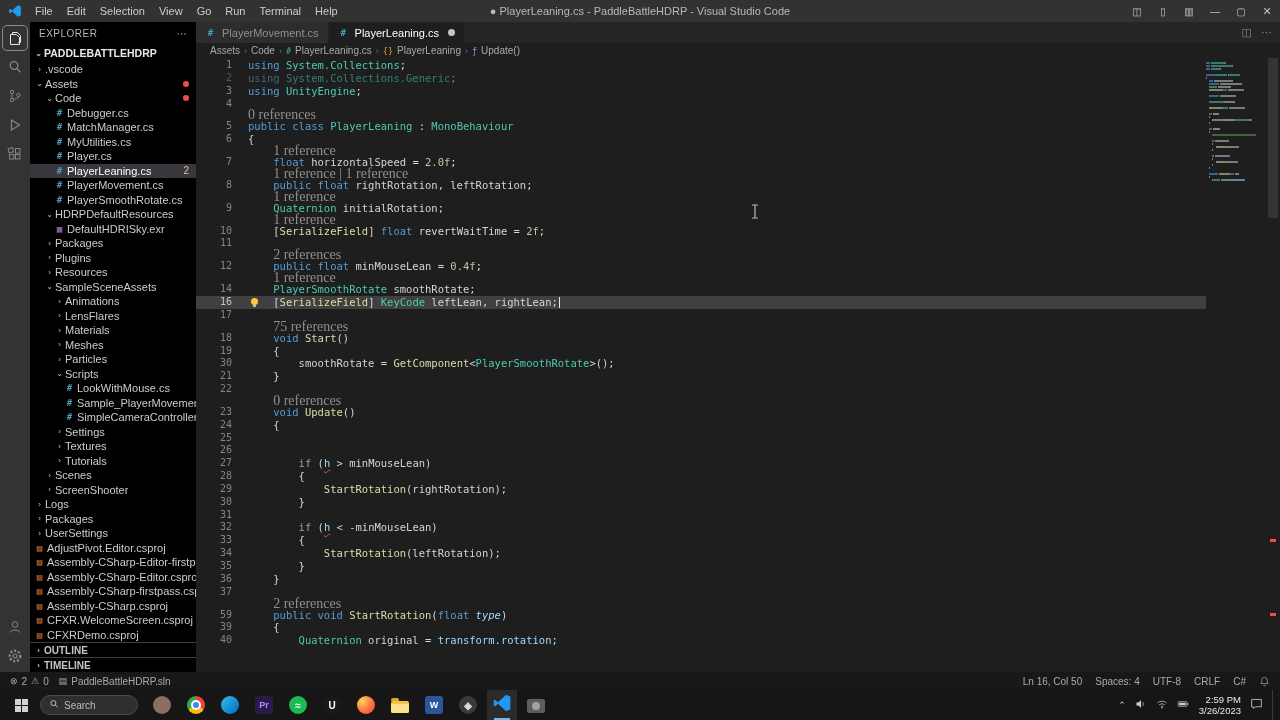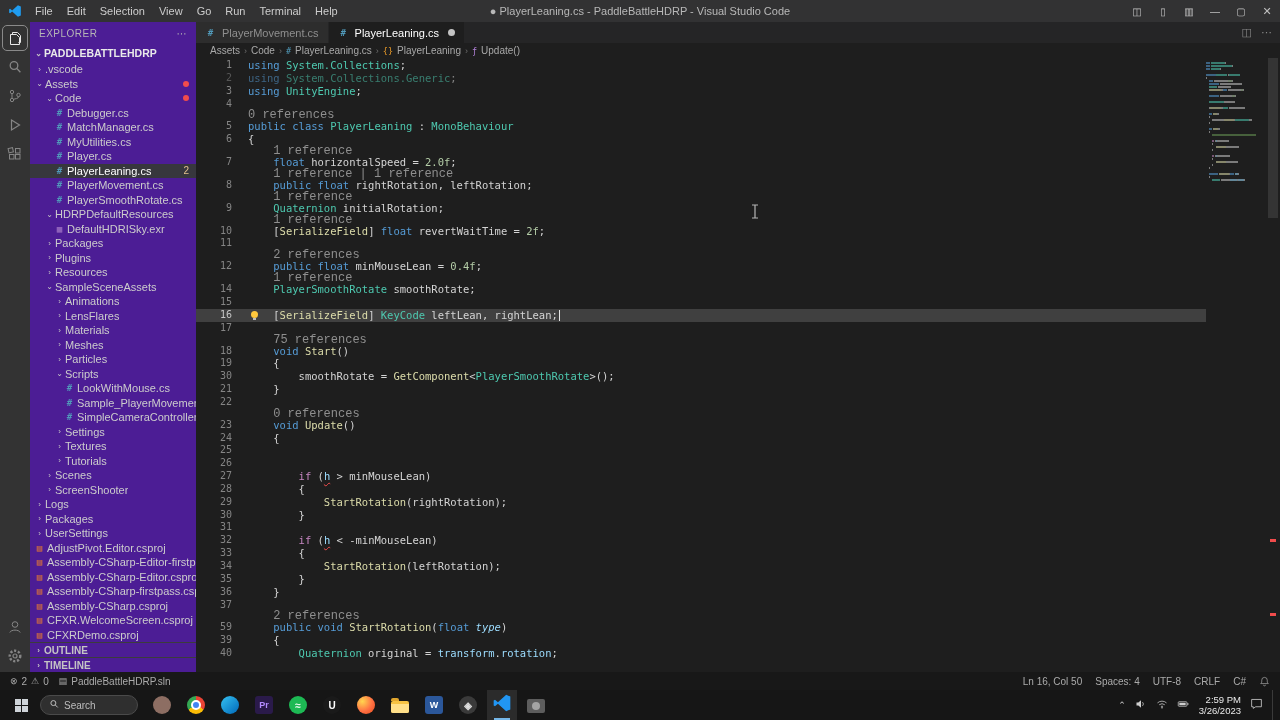--- a/index.html
+++ b/index.html
@@ -20,21 +20,21 @@
   #workbench{position:absolute;top:22px;left:0;right:0;bottom:48px;display:flex}
 
   
   #activitybar{width:30px;background:#333333;display:flex;flex-direction:column;align-items:center;padding-top:3px;flex:none}
   .act-ico{width:26px;height:26px;display:flex;align-items:center;justify-content:center;margin-bottom:3px;color:#868686}
   .act-ico.active{color:#e8e8e8;border:1px solid #8a8a8a;border-radius:5px}
   .act-spacer{margin-top:auto}
   .act-ico svg{display:block}
 
   
-  #sidebar{width:166px;background:#4c1d95;display:flex;flex-direction:column;font-size:11px;flex:none;overflow:hidden}
+  #sidebar{width:166px;background:#000000;display:flex;flex-direction:column;font-size:11px;flex:none;overflow:hidden}
   .sb-header{height:22px;display:flex;align-items:center;padding:0 9px;font-size:10px;letter-spacing:.5px;color:#b6b6b6;flex:none}
   .sb-more{margin-left:auto;color:#b6b6b6}
   .sb-section{height:18px;display:flex;align-items:center;font-weight:bold;font-size:10.5px;padding:0 3px;color:#e9e9e9;flex:none}
   #file-tree{flex:1;overflow:hidden}
   .tree-row{height:14.5px;display:flex;align-items:center;white-space:nowrap;color:#cccccc;overflow:hidden}
   .tree-row.selected{background:#37373d;color:#fff}
   .chev{width:11px;flex:none;font-size:8px;text-align:center;color:#c5c5c5}
   .ficon{width:11px;flex:none;font-size:9px;font-weight:bold;text-align:center;margin-right:2px;font-family:"DejaVu Sans Mono",monospace}
   .ficon.cs{color:#519aba}
   .ficon.csproj{color:#e37933}
@@ -59,21 +59,21 @@
   .bc-ico.cls{color:#ee9d28}
   .bc-ico.mth{color:#b180d7}
 
   #code-area{flex:1;position:relative;overflow:hidden;font-family:"DejaVu Sans Mono",monospace;font-size:10.5px}
   #code-lines{position:absolute;left:0;top:1px;right:74px}
   .cl-row{height:12.85px;line-height:12.85px;display:flex;white-space:pre;position:relative}
   .cl-row .gut{width:52px;flex:none;text-align:right;padding-right:16px;color:#858585;font-size:10px}
   .cl-row.current{background:#404040}
   .cl-row.current .gut{color:#c6c6c6}
   .cl-row .txt{white-space:pre}
-  .lens-row{height:10px;line-height:10px;font-size:12px;color:#8f8f8f;font-family:Liberation Mono, monospace}
+  .lens-row{height:10px;line-height:10px;font-size:14px;color:#8f8f8f;font-family:Liberation Serif, serif}
   .fade{opacity:.55}
   .s-kw{color:#569cd6}
   .s-ctrl{color:#c586c0}
   .s-type{color:#4ec9b0}
   .s-method{color:#dcdcaa}
   .s-attr{color:#dcdcaa}
   .s-var{color:#9cdcfe}
   .s-param{color:#9cdcfe;font-style:italic}
   .s-num{color:#b5cea8}
   .s-com{color:#6a9955}
@@ -440,21 +440,20 @@
           <div class="cl-row"><span class="gut">8</span><span class="txt"><span class="s-plain">    </span><span class="s-kw">public float</span><span class="s-plain"> rightRotation, leftRotation;</span></span></div>
           <div class="lens-row" style="padding-left: 77.2px;">1 reference</div>
           <div class="cl-row"><span class="gut">9</span><span class="txt"><span class="s-plain">    </span><span class="s-type">Quaternion</span><span class="s-plain"> initialRotation;</span></span></div>
           <div class="lens-row" style="padding-left: 77.2px;">1 reference</div>
           <div class="cl-row"><span class="gut">10</span><span class="txt"><span class="s-plain">    [</span><span class="s-attr">SerializeField</span><span class="s-plain">] </span><span class="s-kw">float</span><span class="s-plain"> revertWaitTime </span><span class="s-op">= </span><span class="s-num">2f</span><span class="s-plain">;</span></span></div>
           <div class="cl-row"><span class="gut">11</span><span class="txt"></span></div>
           <div class="lens-row" style="padding-left: 77.2px;">2 references</div>
           <div class="cl-row"><span class="gut">12</span><span class="txt"><span class="s-plain">    </span><span class="s-kw">public float</span><span class="s-plain"> minMouseLean </span><span class="s-op">= </span><span class="s-num">0.4f</span><span class="s-plain">;</span></span></div>
           <div class="lens-row" style="padding-left: 77.2px;">1 reference</div>
           <div class="cl-row"><span class="gut">14</span><span class="txt"><span class="s-plain">    </span><span class="s-type">PlayerSmoothRotate</span><span class="s-plain"> smoothRotate;</span></span></div>
-          <div class="cl-row"><span class="gut">15</span><span class="txt"></span></div>
           <div class="cl-row current"><span class="gut">16</span><span class="bulb"></span><span class="txt"><span class="s-plain">    [</span><span class="s-attr">SerializeField</span><span class="s-plain">] </span><span class="s-type">KeyCode</span><span class="s-plain"> leftLean, rightLean;</span><span class="caret"></span></span></div>
           <div class="cl-row"><span class="gut">17</span><span class="txt"></span></div>
           <div class="lens-row" style="padding-left: 77.2px;">75 references</div>
           <div class="cl-row"><span class="gut">18</span><span class="txt"><span class="s-plain">    </span><span class="s-kw">void</span><span class="s-plain"> </span><span class="s-method">Start</span><span class="s-plain">()</span></span></div>
           <div class="cl-row"><span class="gut">19</span><span class="txt"><span class="s-plain">    {</span></span></div>
           <div class="cl-row"><span class="gut">30</span><span class="txt"><span class="s-plain">        smoothRotate </span><span class="s-op">= </span><span class="s-method">GetComponent</span><span class="s-plain">&lt;</span><span class="s-type">PlayerSmoothRotate</span><span class="s-plain">&gt;();</span></span></div>
           <div class="cl-row"><span class="gut">21</span><span class="txt"><span class="s-plain">    }</span></span></div>
           <div class="cl-row"><span class="gut">22</span><span class="txt"></span></div>
           <div class="lens-row" style="padding-left: 77.2px;">0 references</div>
           <div class="cl-row"><span class="gut">23</span><span class="txt"><span class="s-plain">    </span><span class="s-kw">void</span><span class="s-plain"> </span><span class="s-method">Update</span><span class="s-plain">()</span></span></div>

